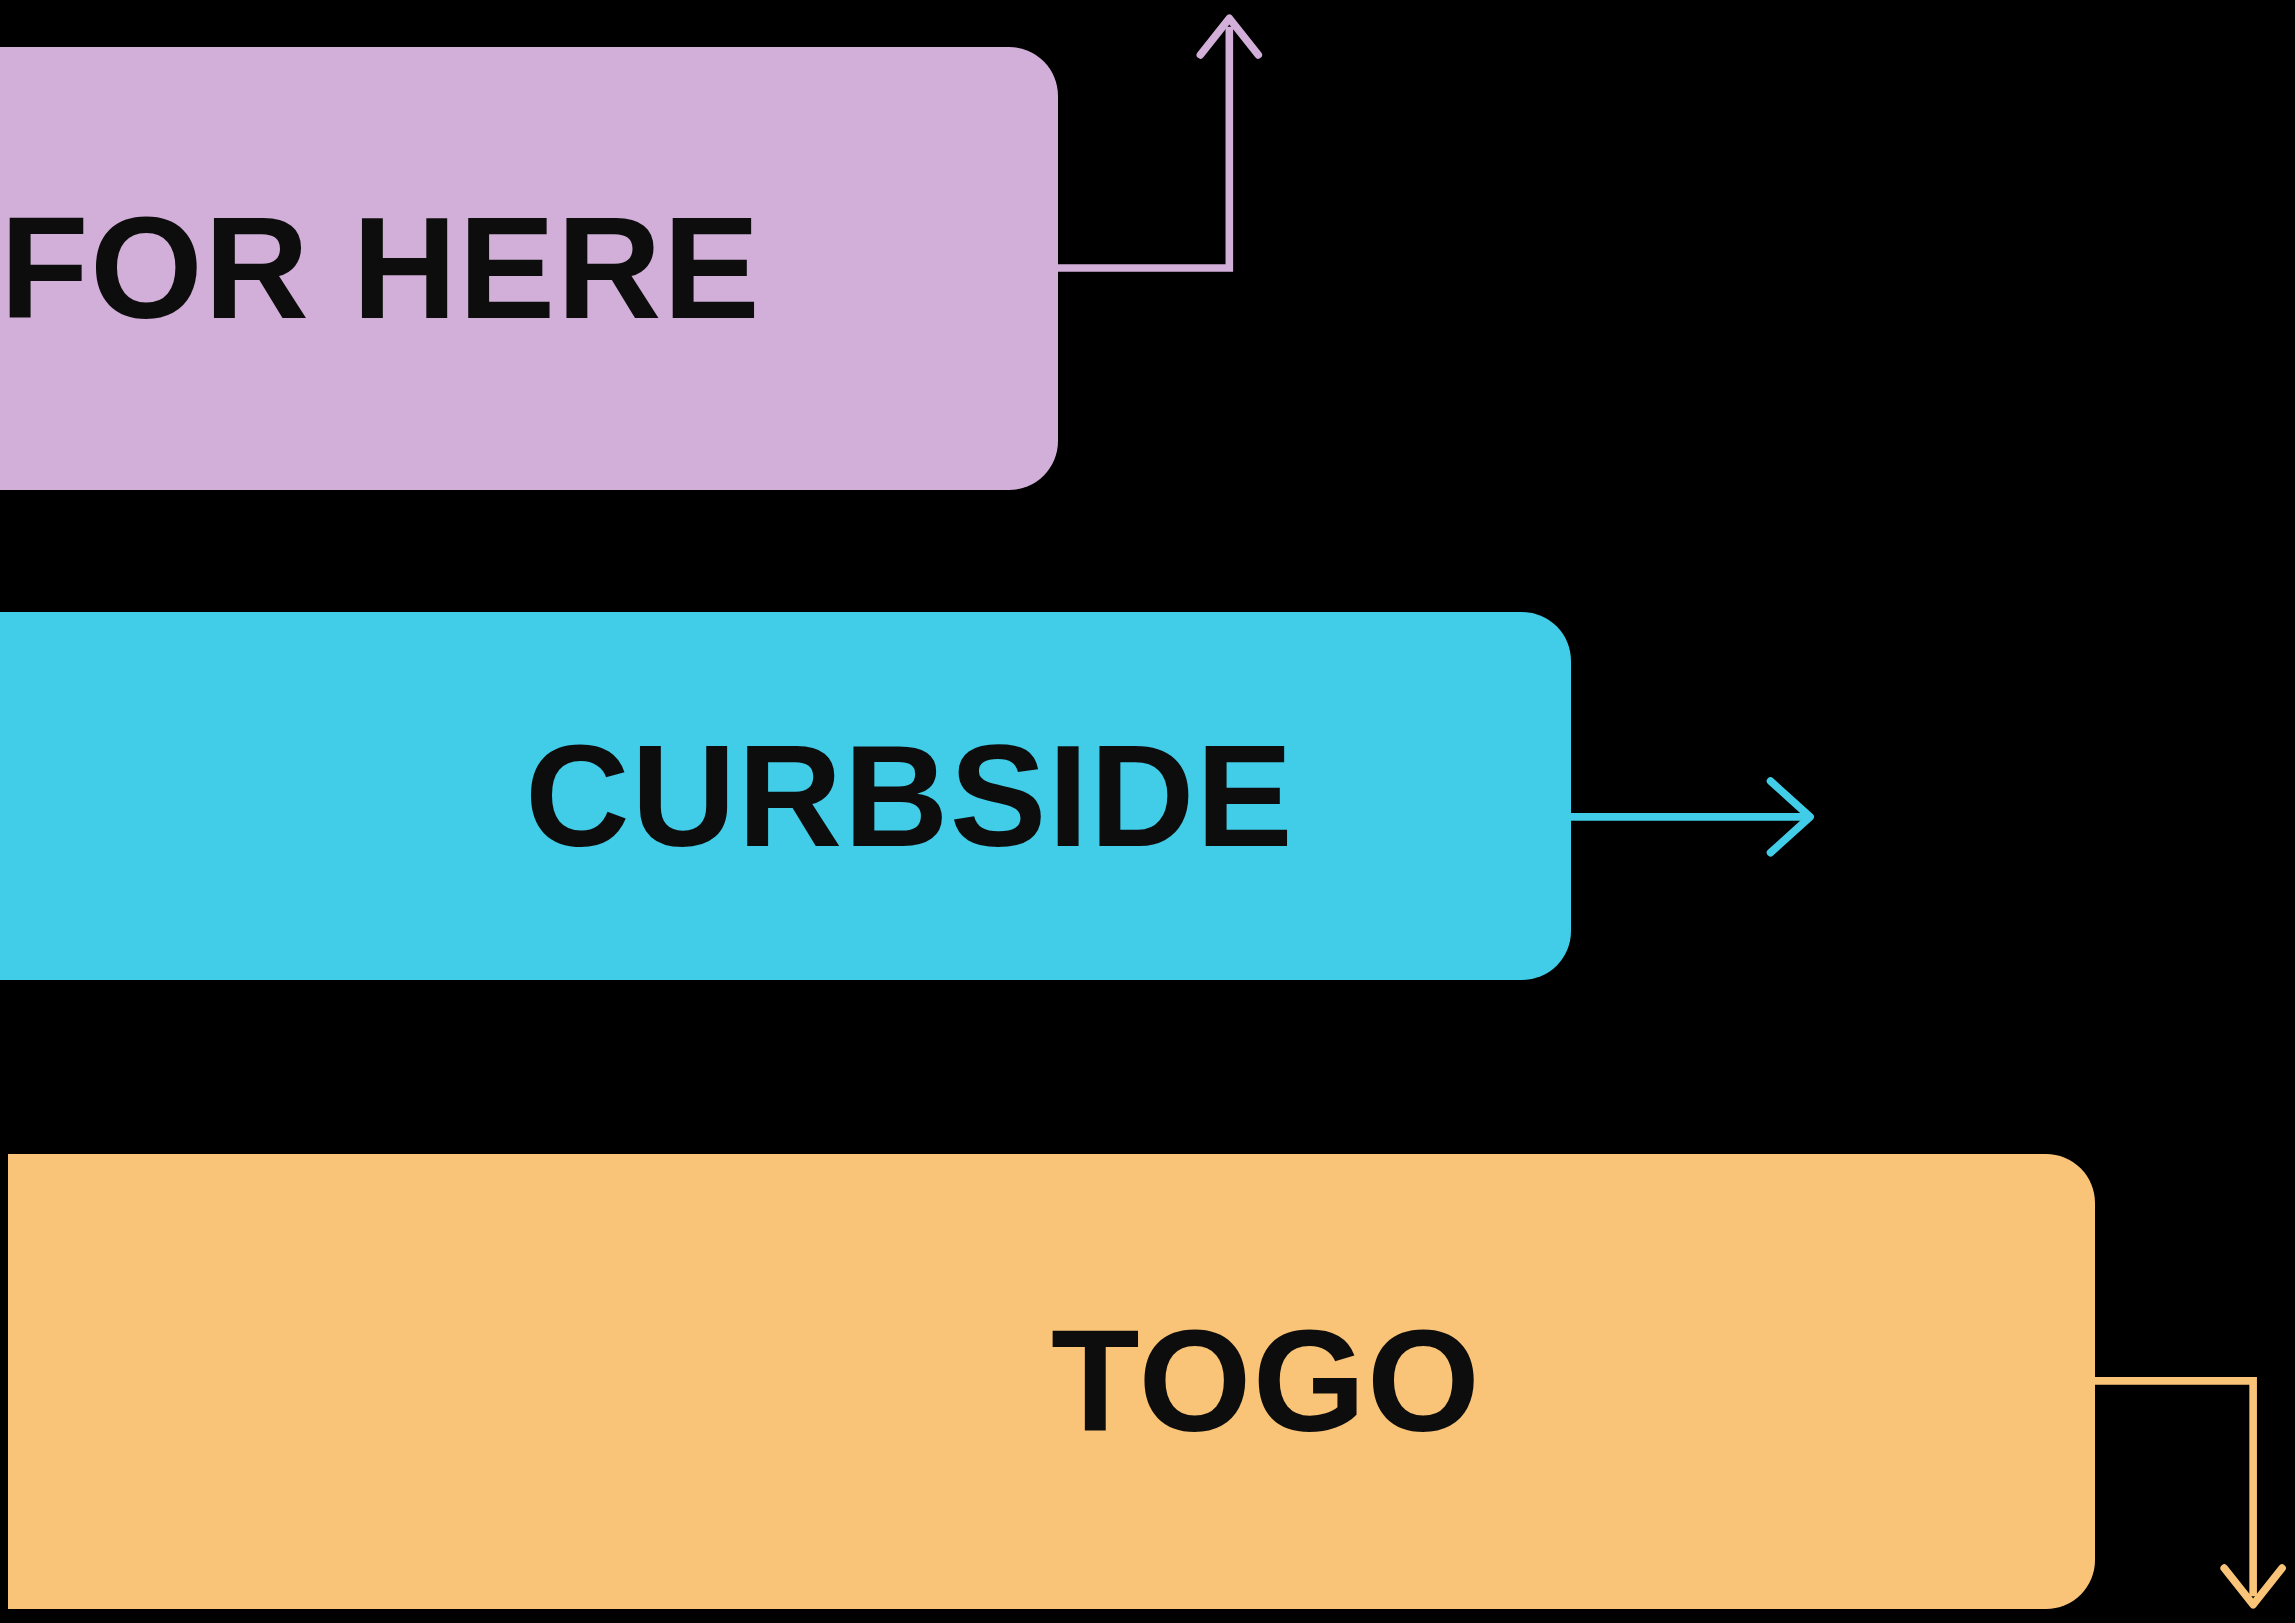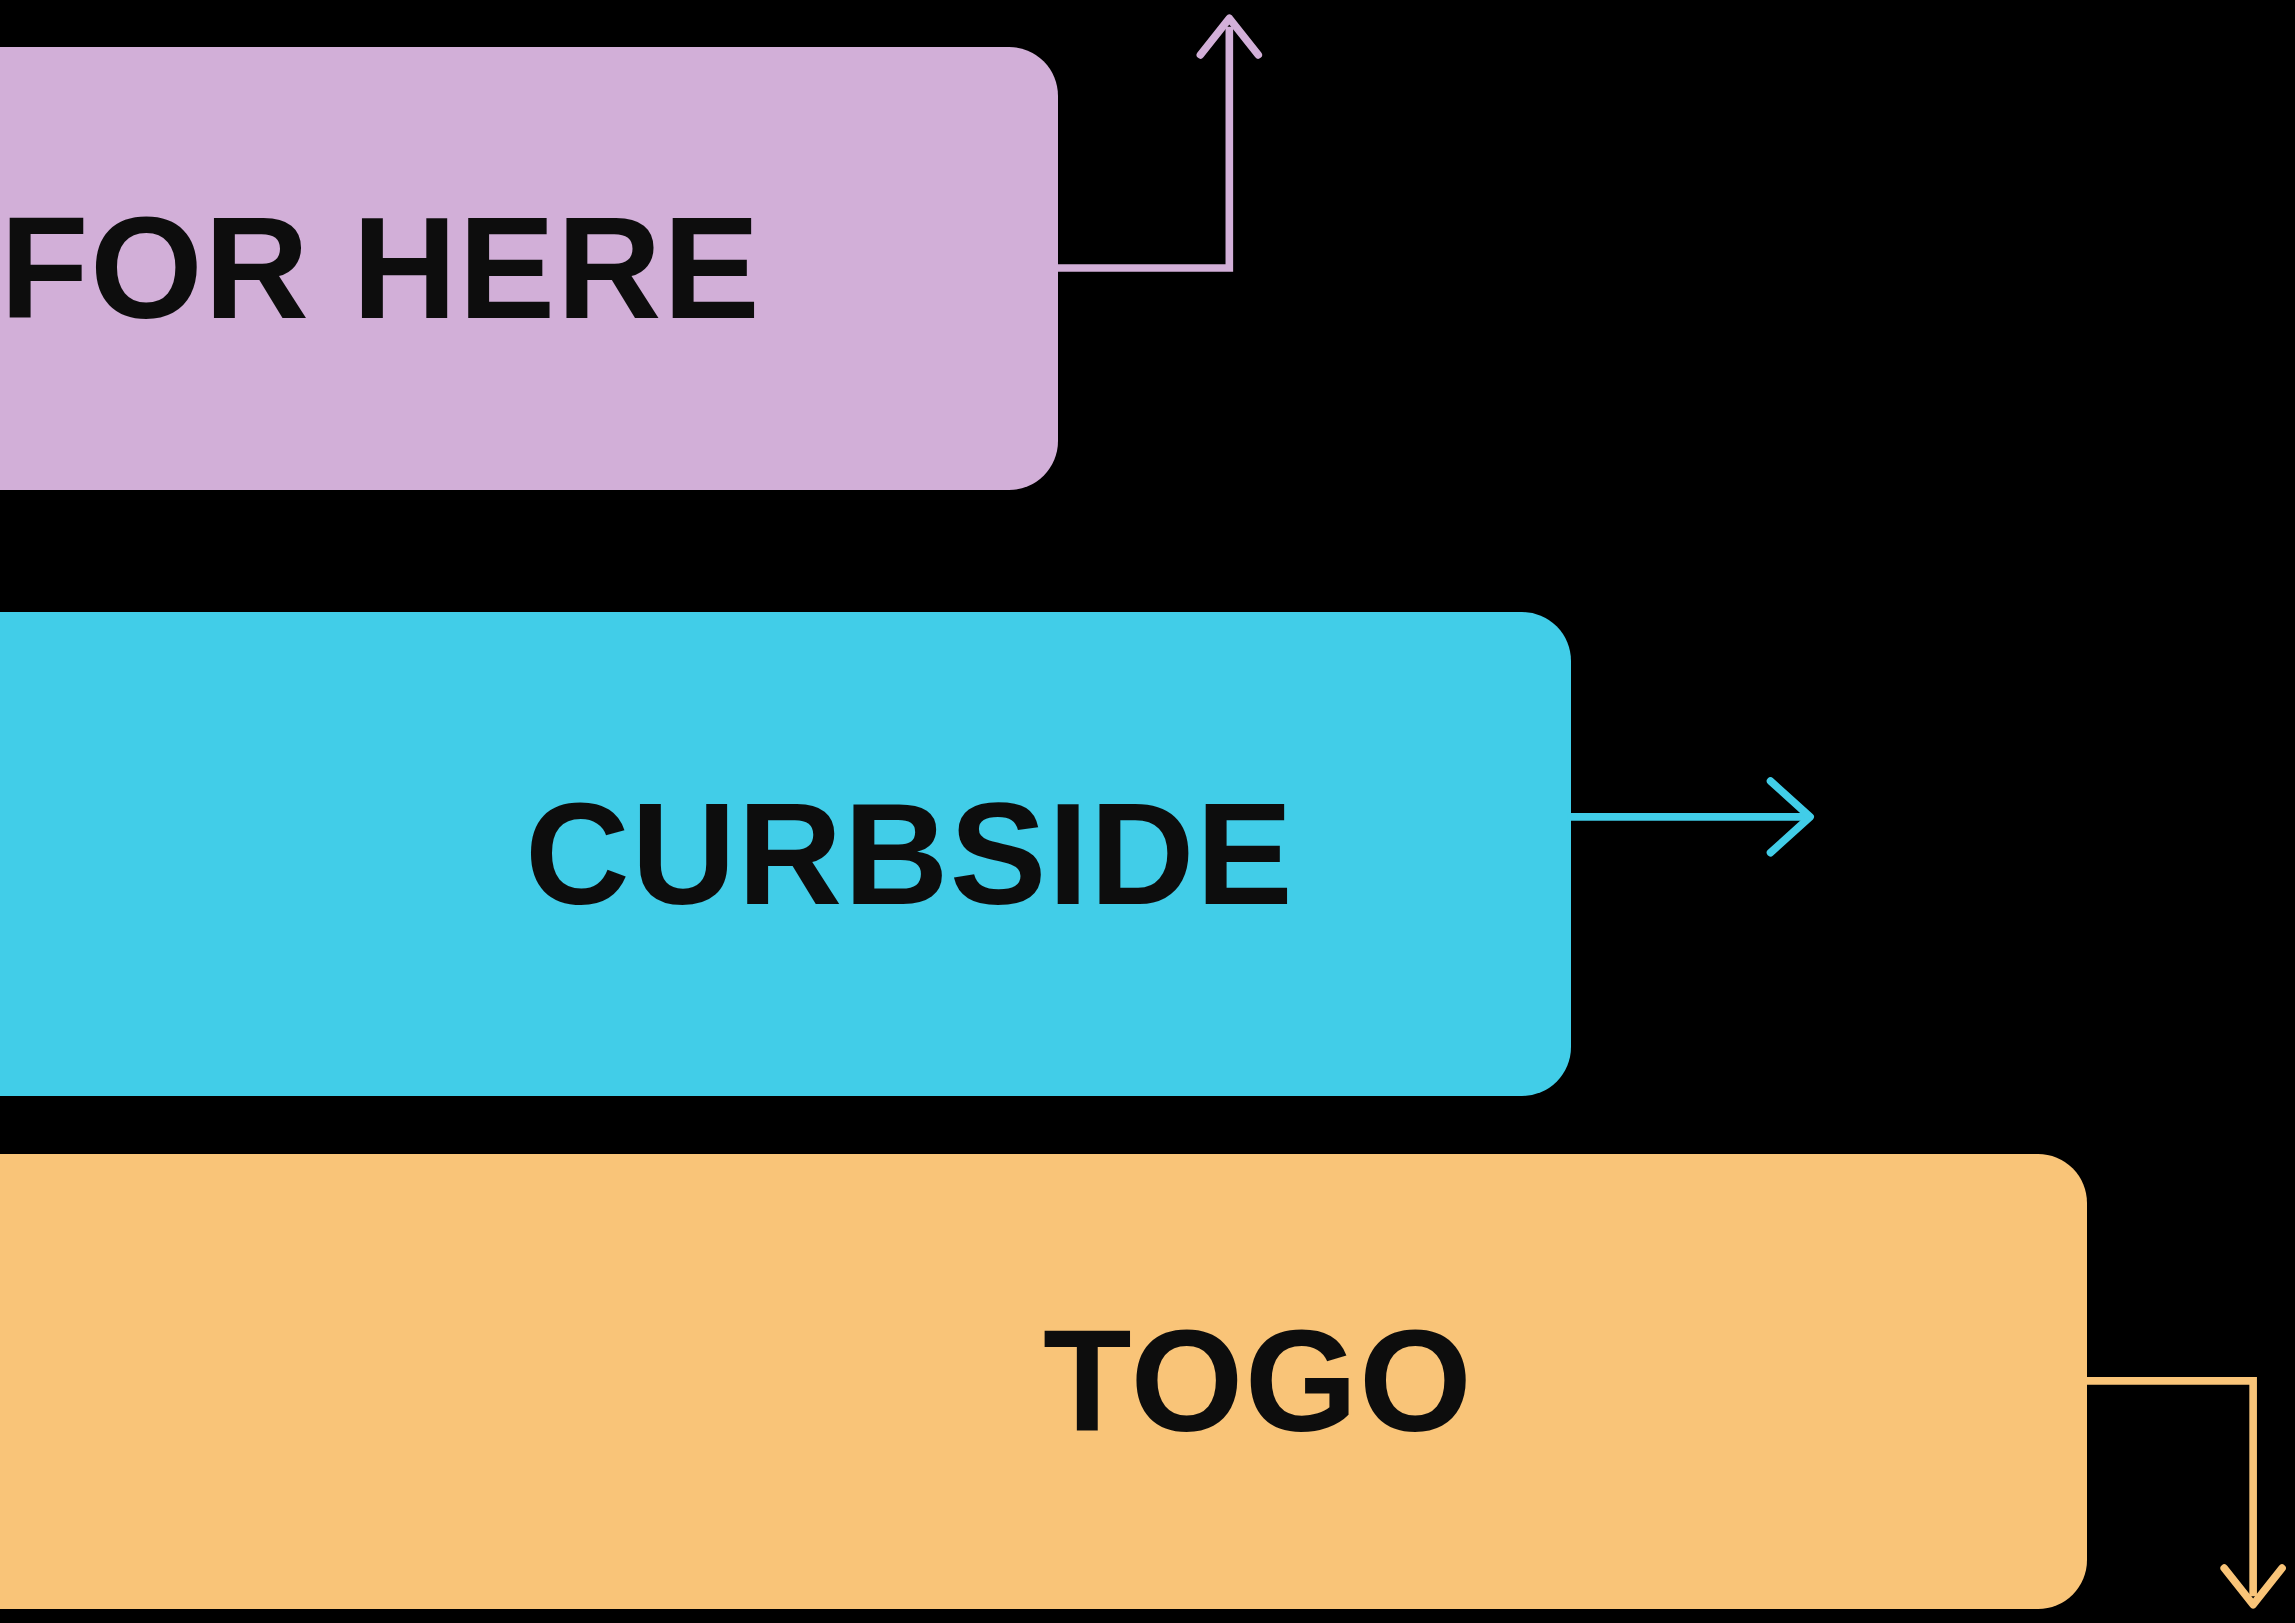--- a/index.html
+++ b/index.html
@@ -33,30 +33,31 @@
   }
   .node-for-here {
     top: 47px;
     width: 1058px;
     height: 443px;
     background: #d2afd8;
   }
   .node-curbside {
     top: 612px;
     width: 1571px;
-    height: 484px;
+    height: 368px;
     background: #41cde8;
     padding-left: 525px;
   }
   .node-togo {
     top: 1154px;
     width: 2087px;
     height: 455px;
     background: #f9c478;
     padding-left: 1043px;
+    margin-left: 8px;
   }
   .arrows {
     position: absolute;
     left: 0;
     top: 0;
     width: 2295px;
     height: 1623px;
     pointer-events: none;
   }
   .arrow-line {

